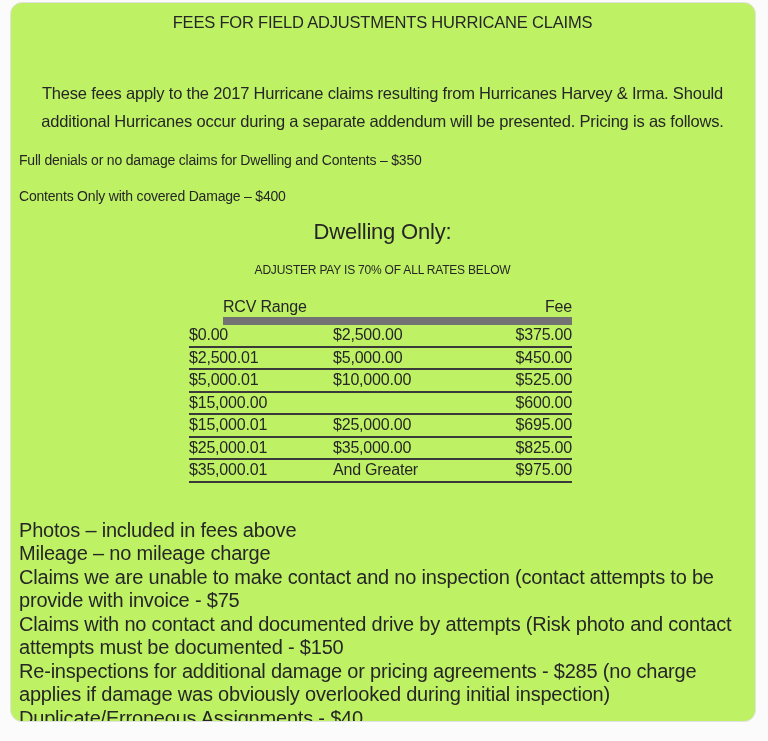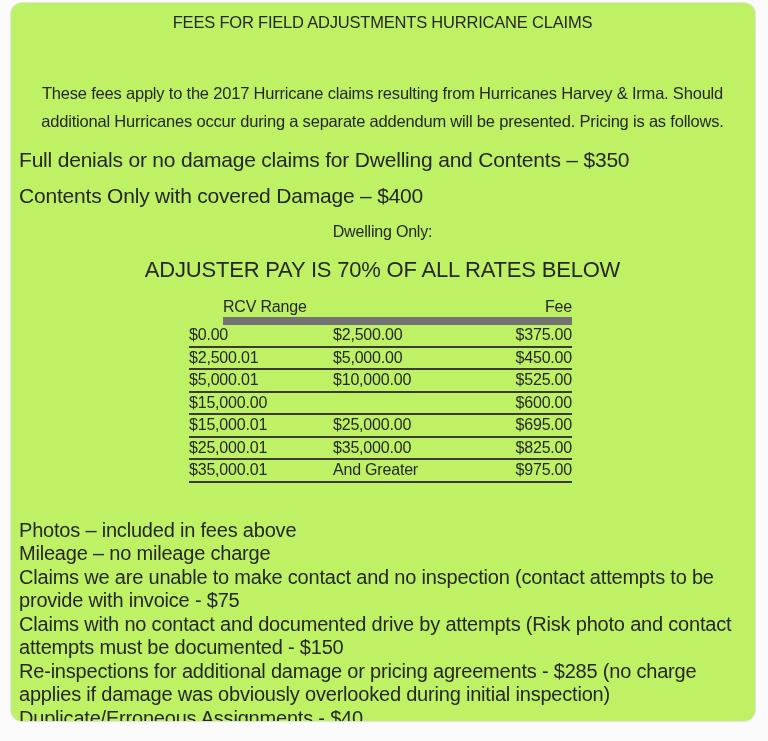--- a/index.html
+++ b/index.html
@@ -29,35 +29,35 @@
   }
   .intro {
     margin-top: 46px;
     font-size: 16.5px;
     line-height: 28px;
     letter-spacing: -0.2px;
     text-align: center;
   }
   .fee-line {
     margin-top: 14px;
-    font-size: 21px;
+    font-size: 14px;
     line-height: 22px;
     letter-spacing: -0.2px;
   }
   .centered-heading {
     margin-top: 14px;
     text-align: center;
-    font-size: 16px;
+    font-size: 22px;
     line-height: 22px;
     letter-spacing: -0.2px;
   }
   .centered-subheading {
     margin-top: 16px;
     text-align: center;
-    font-size: 22px;
+    font-size: 12px;
     line-height: 22px;
     letter-spacing: -0.2px;
   }
   .rcv-table {
     margin-top: 16px;
     margin-left: 170px;
     width: 383px;
     font-size: 16px;
     letter-spacing: -0.2px;
   }

